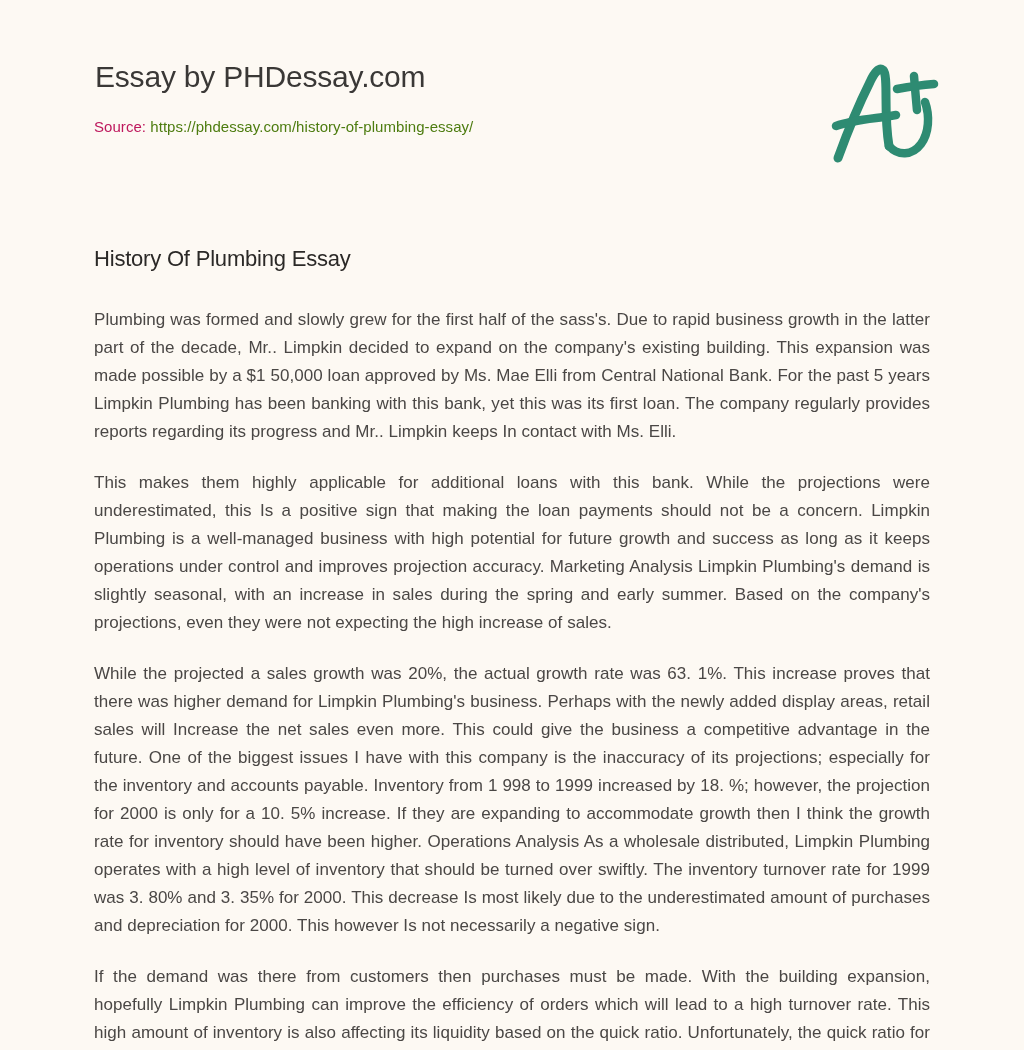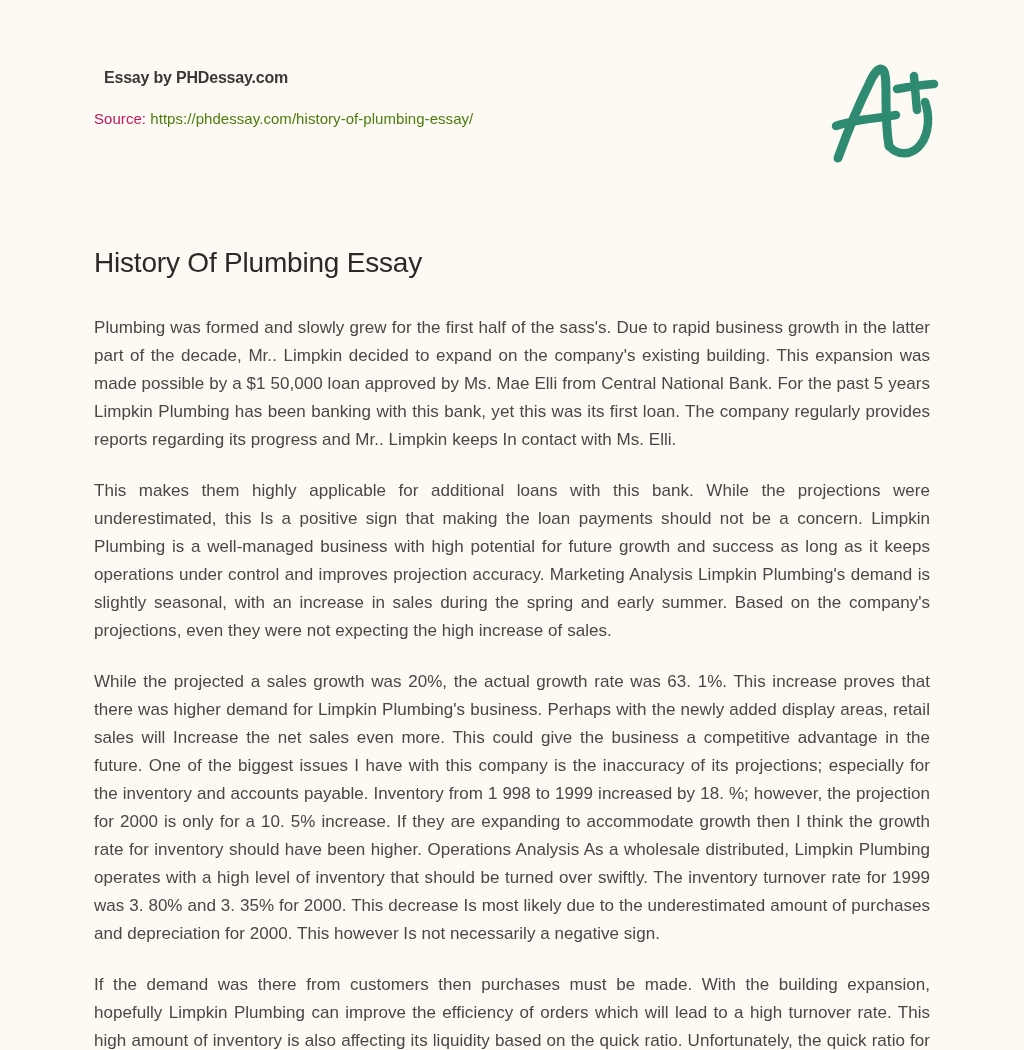--- a/index.html
+++ b/index.html
@@ -26,26 +26,26 @@
   }
 
   
   .header {
     position: relative;
     padding: 58px 94px 0 94px;
     height: 190px;
   }
 
   .brand-title {
-    font-size: 16px;
-    font-weight: bold;
+    font-size: 30px;
+    font-weight: normal;
     letter-spacing: -0.2px;
     color: #3a3836;
     line-height: 1.2;
-    margin: 10px;
+    margin: 1px;
     padding: 0;
   }
 
   .source-line {
     margin-top: 22px;
     font-size: 15px;
     line-height: 1.3;
     color: #8d8d8d;
     letter-spacing: 0.05px;
   }
@@ -70,21 +70,21 @@
     width: 120px;
     height: 110px;
   }
 
   
   .content {
     padding: 0 94px;
   }
 
   .doc-title {
-    font-size: 28px;
+    font-size: 22px;
     font-weight: normal;
     color: #2b2927;
     margin: 56px 0 0 0;
     letter-spacing: -0.2px;
     line-height: 1.2;
   }
 
   .paragraphs {
     margin-top: 34px;
   }

